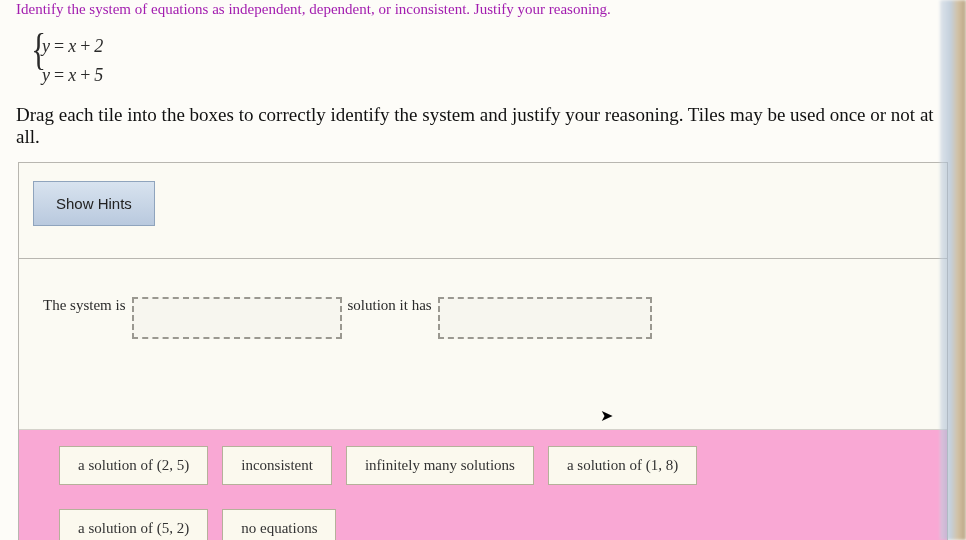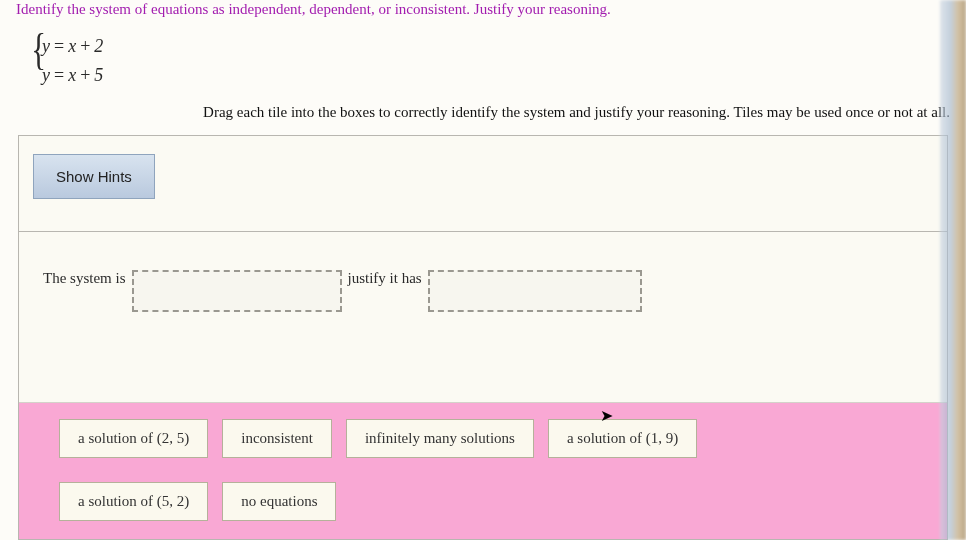--- a/index.html
+++ b/index.html
@@ -37,24 +37,23 @@
     top: -4px;
     font-size: 44px;
     font-style: normal;
     line-height: 1;
     transform: scaleX(0.7);
   }
   .eq-line { line-height: 1.6; }
   .eq-line .var { font-style: italic; }
   .eq-line .op { font-style: normal; padding: 0 4px; }
   .instructions {
-    font-size: 15px;
+    font-size: 19px;
     margin: 10px 0 14px 0;
     color: #111;
-    text-align: right;
   }
   .work-box {
     border: 1px solid #b8b6b0;
     background: #fbfaf3;
     margin: 0 2px;
   }
   .hints-row {
     border-bottom: 1px solid #b8b6b0;
     padding: 18px 20px 32px 14px;
   }
@@ -140,28 +139,28 @@
 
   <div class="instructions">Drag each tile into the boxes to correctly identify the system and justify your reasoning. Tiles may be used once or not at all.</div>
 
   <div class="work-box">
     <div class="hints-row">
       <button class="show-hints">Show Hints</button>
     </div>
     <div class="sentence-row">
       <span>The system is</span>
       <span class="drop-zone"></span>
-      <span>justify it has</span>
+      <span>solution it has</span>
       <span class="drop-zone wide"></span>
     </div>
     <div class="tiles-area">
       <div class="tile"><span class="pt">a solution of (2, 5)</span></div>
       <div class="tile">inconsistent</div>
       <div class="tile">infinitely many solutions</div>
-      <div class="tile"><span class="pt">a solution of (1, 9)</span></div>
+      <div class="tile"><span class="pt">a solution of (1, 8)</span></div>
       <div style="flex-basis:100%;height:0"></div>
       <div class="tile"><span class="pt">a solution of (5, 2)</span></div>
       <div class="tile">no equations</div>
     </div>
   </div>
 </div>
 
 <div class="cursor">➤</div>
 <div class="right-edge"></div>
 

